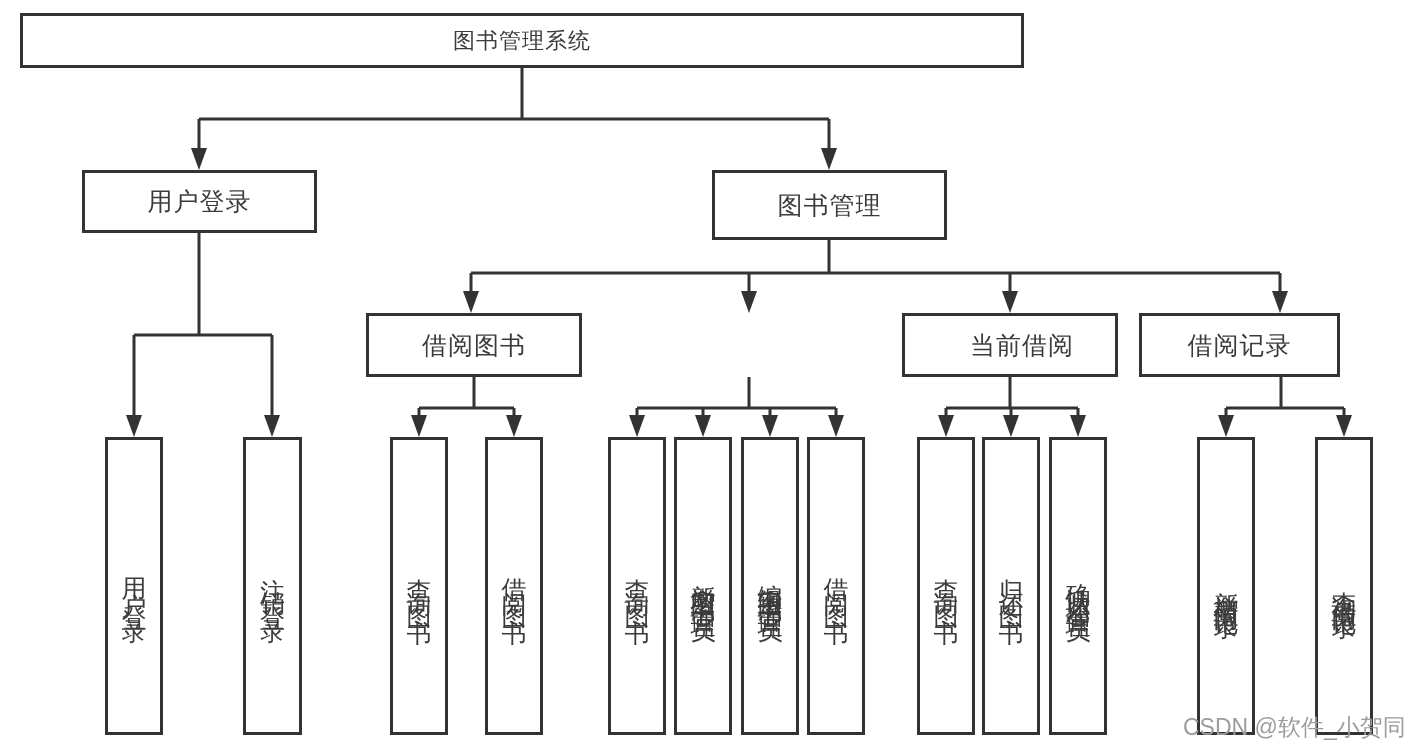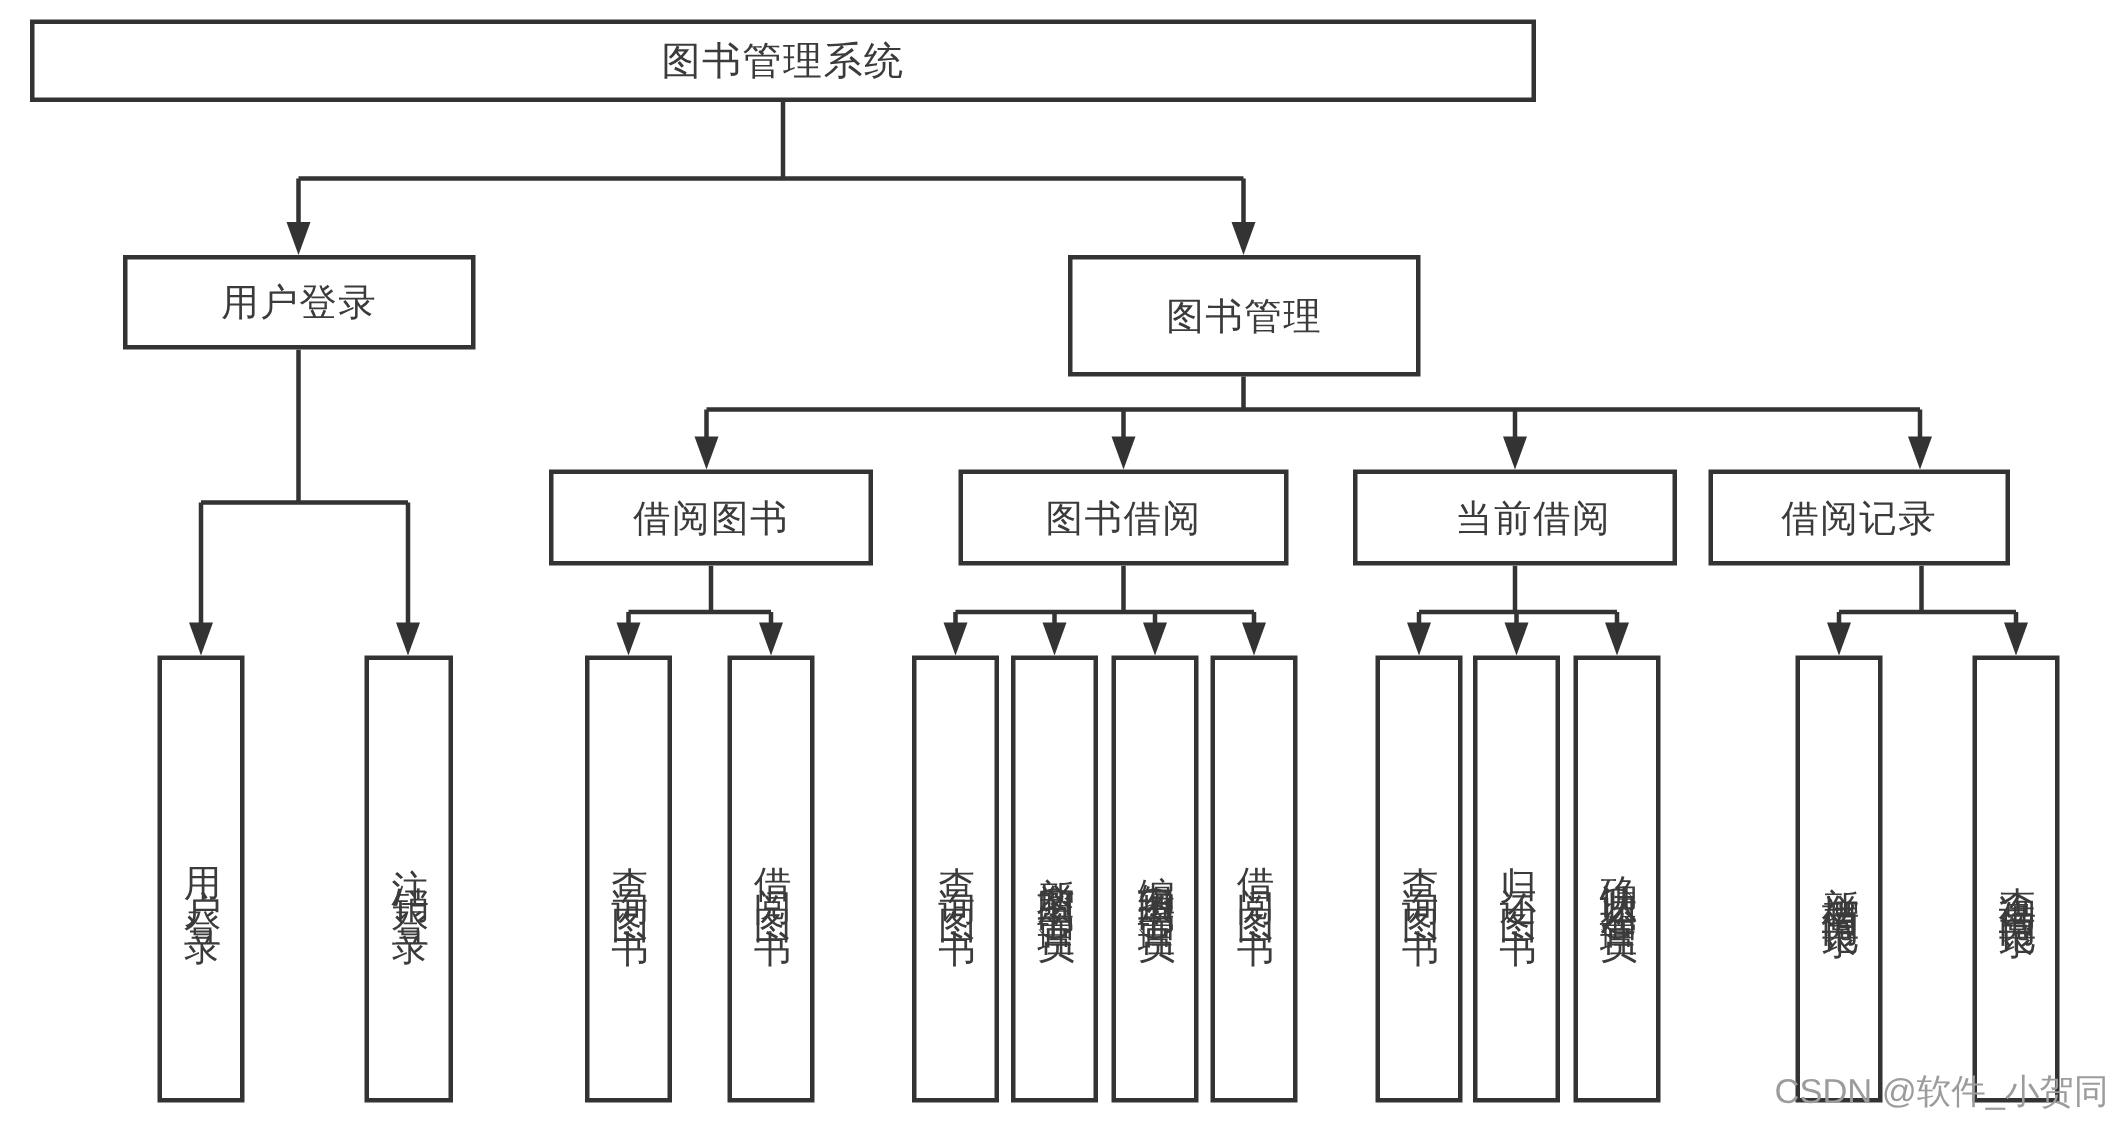--- a/index.html
+++ b/index.html
@@ -19,21 +19,21 @@
   .connector-layer{position:absolute;left:0;top:0;width:1405px;height:747px;}
   .node{
     position:absolute;
     box-sizing:border-box;
     border:3px solid var(--line);
     background:#fff;
     display:flex;align-items:center;justify-content:center;
     color:var(--text);
   }
   .h-node{font-size:25px;letter-spacing:1px;white-space:nowrap;}
-  .root-node{font-size:26px;}
+  .root-node{font-size:22px;}
   .v-node{writing-mode:vertical-rl;}
   .v-text{
     writing-mode:vertical-rl;
     font-size:25px;
     line-height:1;
     white-space:nowrap;
   }
   .watermark{
     position:absolute;
     left:1183px;top:712px;
@@ -88,29 +88,26 @@
     </g>
   </svg>
 
   <div class="node h-node root-node" style="left:20px;top:13px;width:1004px;height:55px;">
     <span>图书管理系统</span>
   </div>
 
   <div class="node h-node" style="left:82px;top:170px;width:235px;height:63px;">
     <span>用户登录</span>
   </div>
-  <div class="node h-node" style="left:712px;top:170px;width:235px;height:81px;">
+  <div class="node h-node" style="left:712px;top:170px;width:235px;height:70px;">
     <span>图书管理</span>
   </div>
 
   <div class="node h-node" style="left:366px;top:313px;width:216px;height:64px;">
     <span>借阅图书</span>
-  </div>
-  <div class="node h-node" style="left:639px;top:313px;width:220px;height:64px;">
-    <span>图书借阅</span>
   </div>
   <div class="node h-node" style="left:902px;top:313px;width:216px;height:64px;padding-left:24px;">
     <span>当前借阅</span>
   </div>
   <div class="node h-node" style="left:1139px;top:313px;width:201px;height:64px;">
     <span>借阅记录</span>
   </div>
 
   <div class="node v-node" style="left:105px;top:437px;width:58px;height:298px;">
     <span class="v-text" style="letter-spacing: 14px;">用户登录</span>

